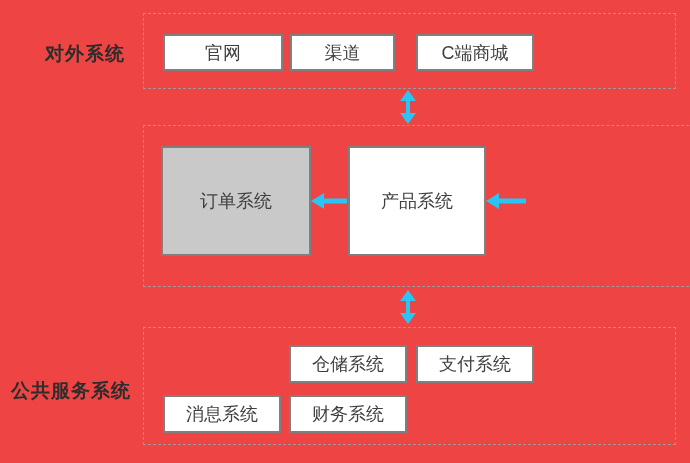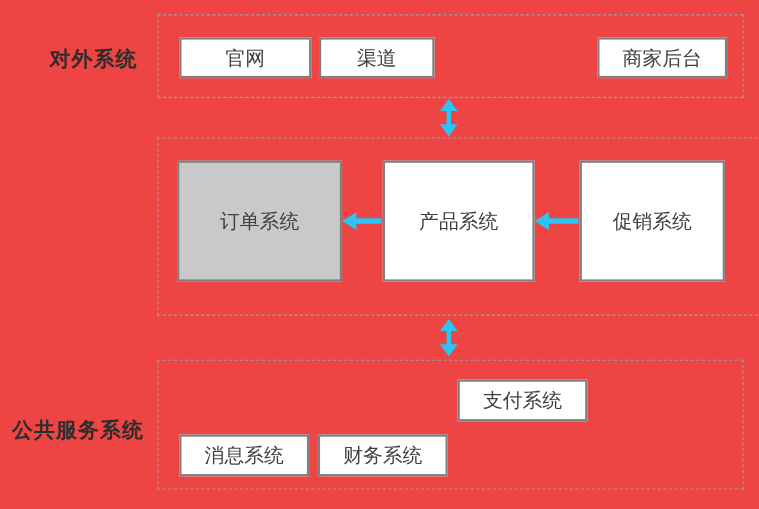--- a/index.html
+++ b/index.html
@@ -68,42 +68,39 @@
   <div class="section-label" style="left:45px; top:41px;">对外系统</div>
   <div class="section-label" style="left:11px; top:378px;">公共服务系统</div>
 
   <div class="group" style="left:143px; top:13px; width:533px; height:76px;">
     <div class="box" style="left:19px; top:20px; width:120px; height:37px;">
       <span>官网</span>
     </div>
     <div class="box" style="left:130px; top:20px; width:105px; height:37px;margin-left:16px;">
       <span>渠道</span>
     </div>
-    <div class="box" style="left:399px; top:20px; width:118px; height:37px;">
-      <span>商家后台</span>
+    <div class="box" style="left:272px; top:20px; width:118px; height:37px;">
+      <span>C端商城</span>
     </div>
   </div>
 
   <div class="arrow" style="left:399px; top:90px;">
     <svg width="18" height="34" viewBox="0 0 18 34">
       <line class="stroke" x1="9" y1="9" x2="9" y2="25" stroke-width="4"></line>
       <polygon class="fill" points="9,0 1,11 17,11"></polygon>
       <polygon class="fill" points="9,34 1,23 17,23"></polygon>
     </svg>
   </div>
 
   <div class="group" style="left:143px; top:125px; width:596px; height:162px;">
     <div class="box filled" style="left:17px; top:20px; width:150px; height:110px;">
       <span>订单系统</span>
     </div>
     <div class="box" style="left:204px; top:20px; width:138px; height:110px;">
       <span>产品系统</span>
-    </div>
-    <div class="box" style="left:383px; top:20px; width:132px; height:110px;">
-      <span>促销系统</span>
     </div>
   </div>
 
   <div class="arrow" style="left:311px; top:192px;">
     <svg width="36" height="18" viewBox="0 0 36 18">
       <line class="stroke" x1="10" y1="9" x2="36" y2="9" stroke-width="5"></line>
       <polygon class="fill" points="0,9 13,1 13,17"></polygon>
     </svg>
   </div>
 
@@ -116,20 +113,23 @@
 
   <div class="arrow" style="left:399px; top:290px;">
     <svg width="18" height="34" viewBox="0 0 18 34">
       <line class="stroke" x1="9" y1="9" x2="9" y2="25" stroke-width="4"></line>
       <polygon class="fill" points="9,0 1,11 17,11"></polygon>
       <polygon class="fill" points="9,34 1,23 17,23"></polygon>
     </svg>
   </div>
 
   <div class="group" style="left:143px; top:327px; width:533px; height:118px;">
+    <div class="box" style="left:145px; top:17px; width:118px; height:38px;">
+      <span>仓储系统</span>
+    </div>
     <div class="box" style="left:272px; top:17px; width:118px; height:38px;">
       <span>支付系统</span>
     </div>
     <div class="box" style="left:19px; top:67px; width:118px; height:38px;">
       <span>消息系统</span>
     </div>
     <div class="box" style="left:145px; top:67px; width:118px; height:38px;">
       <span>财务系统</span>
     </div>
   </div>

